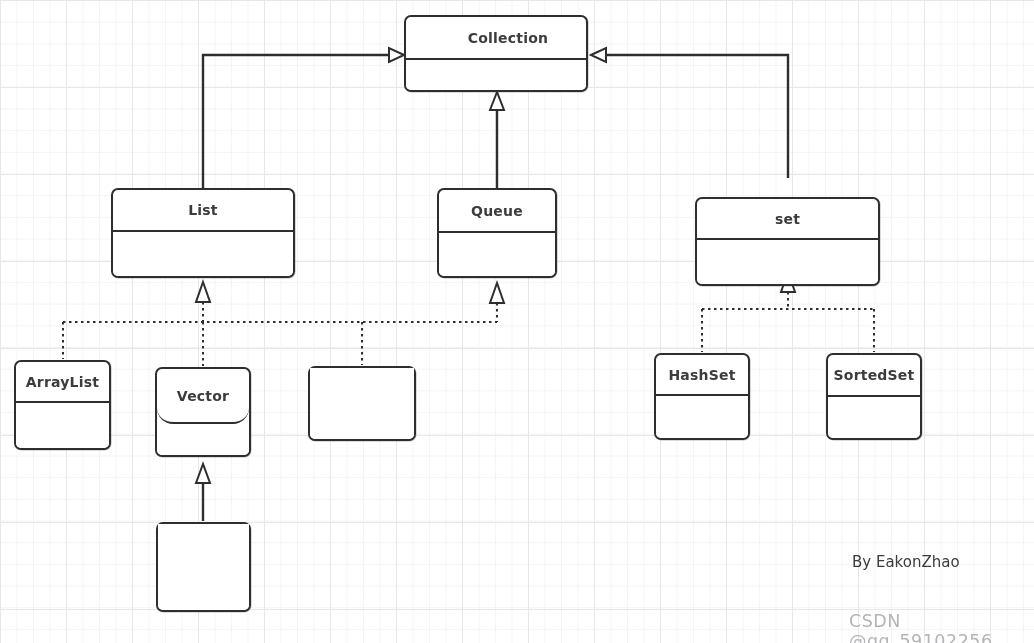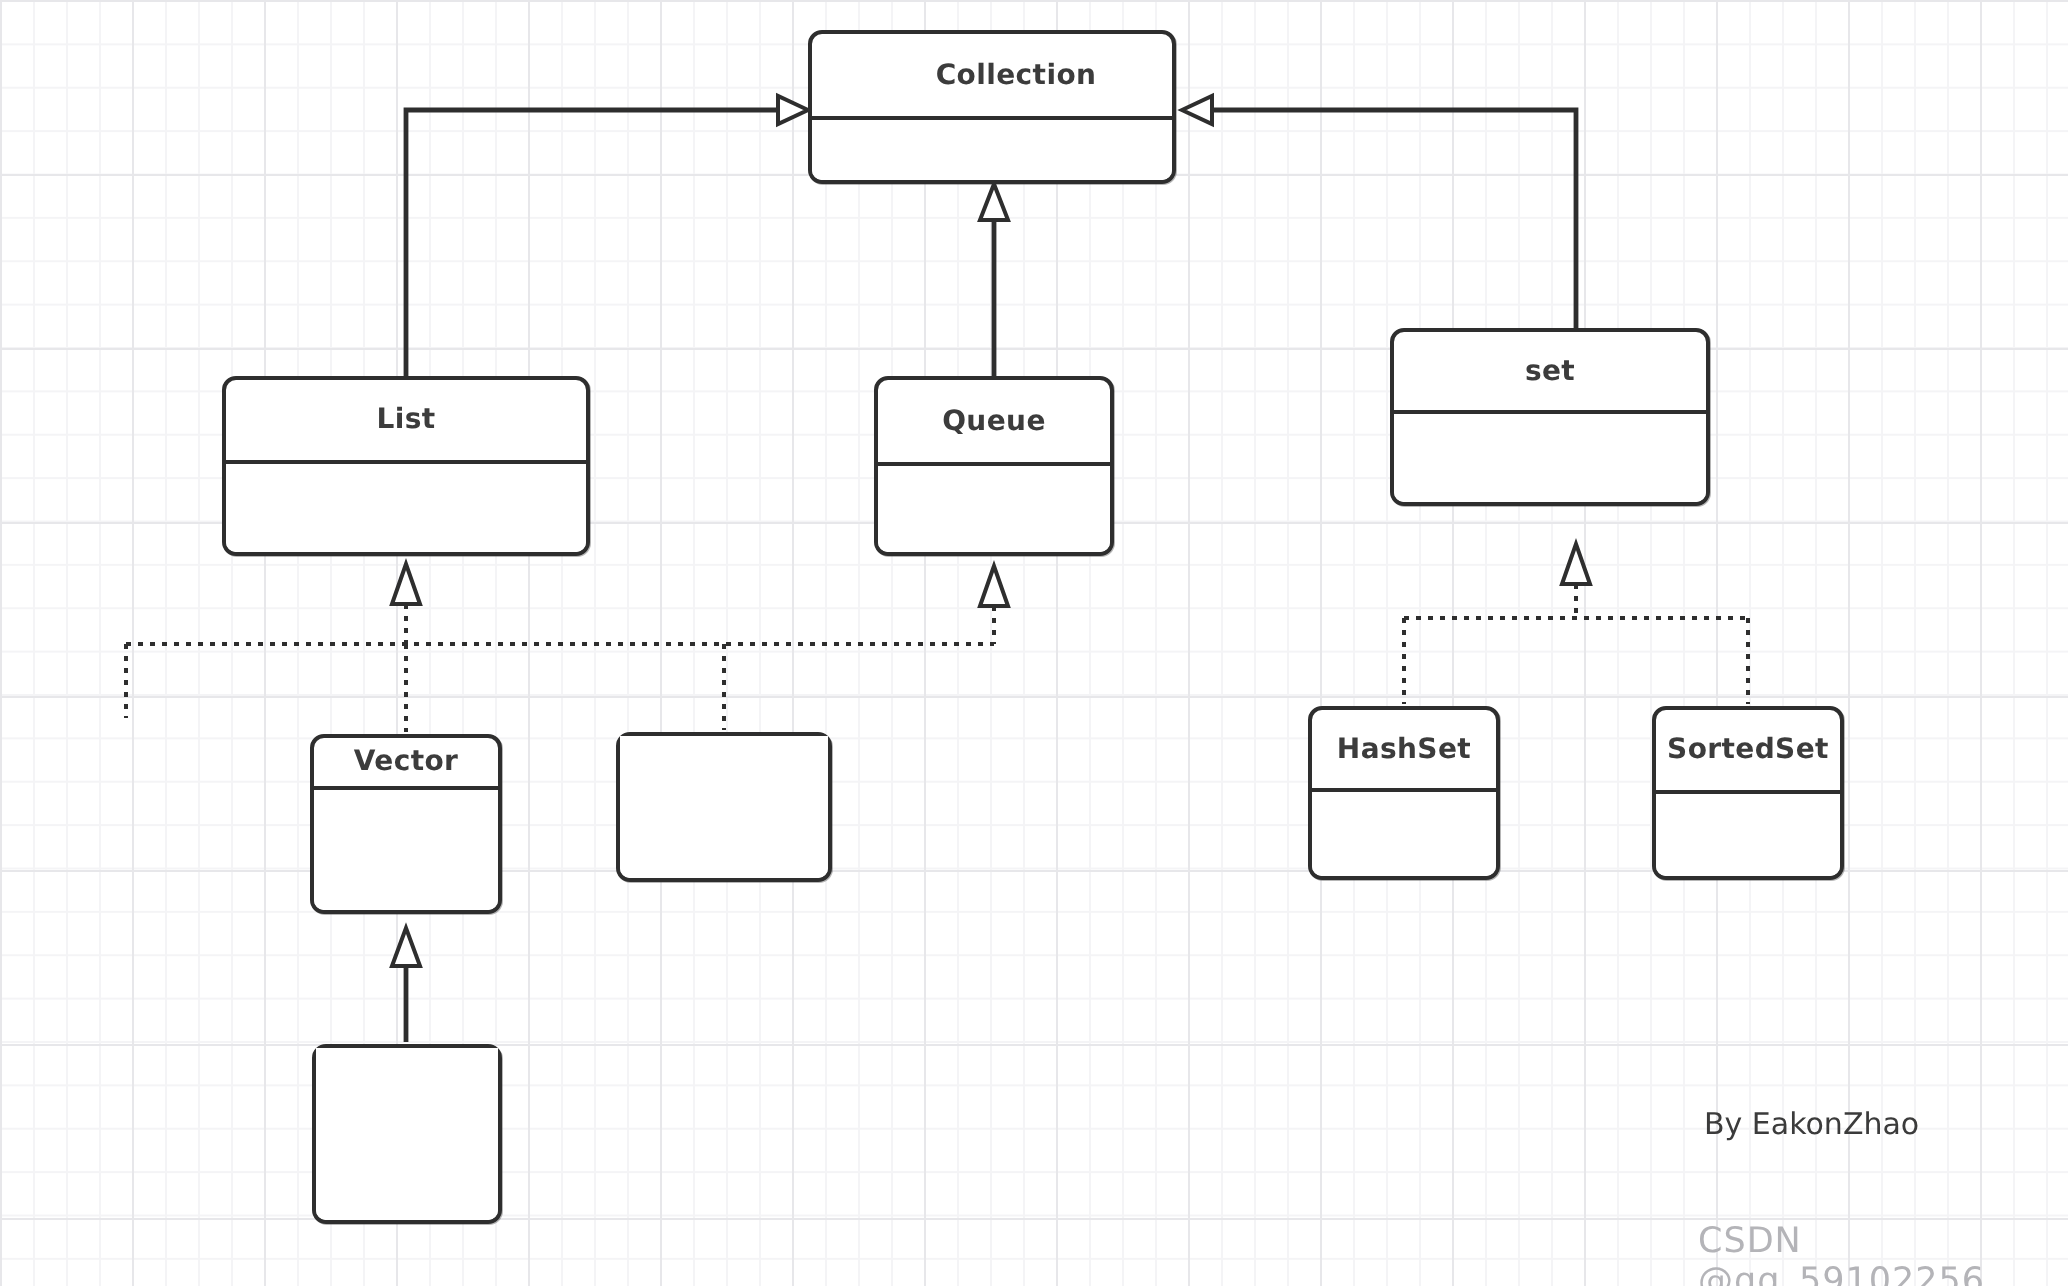--- a/index.html
+++ b/index.html
@@ -107,28 +107,32 @@
   <div class="uml-box" style="left:111px; top:188px; width:184px; height:90px;">
     <div class="uml-title" style="height:42px;">List</div>
     <div class="uml-body"></div>
   </div>
 
   <div class="uml-box" style="left:437px; top:188px; width:120px; height:90px;">
     <div class="uml-title" style="height:43px;">Queue</div>
     <div class="uml-body"></div>
   </div>
 
-  <div class="uml-box" style="left:695px; top:164px; width:160px; height:89px;justify-content:center;">
+  <div class="uml-box" style="left:695px; top:197px; width:185px; height:89px;justify-content:center;">
     <div class="uml-title" style="height:41px;">set</div>
     <div class="uml-body"></div>
   </div>
 
+  <div class="uml-box" style="left:14px; top:360px; width:97px; height:90px;">
+    <div class="uml-title" style="height:41px;">ArrayList</div>
+    <div class="uml-body"></div>
+  </div>
 
   <div class="uml-box" style="left:155px; top:367px; width:96px; height:90px;">
-    <div class="uml-title" style="height:26px;">Vector</div>
+    <div class="uml-title" style="height:55px;border-radius:16px;">Vector</div>
     <div class="uml-body"></div>
   </div>
 
   <div class="uml-box" style="left:308px; top:366px; width:108px; height:75px;">
     <div class="uml-body"></div>
   </div>
 
   <div class="uml-box" style="left:654px; top:353px; width:96px; height:87px;justify-content:flex-end;">
     <div class="uml-title" style="height:41px;">HashSet</div>
     <div class="uml-body"></div>

